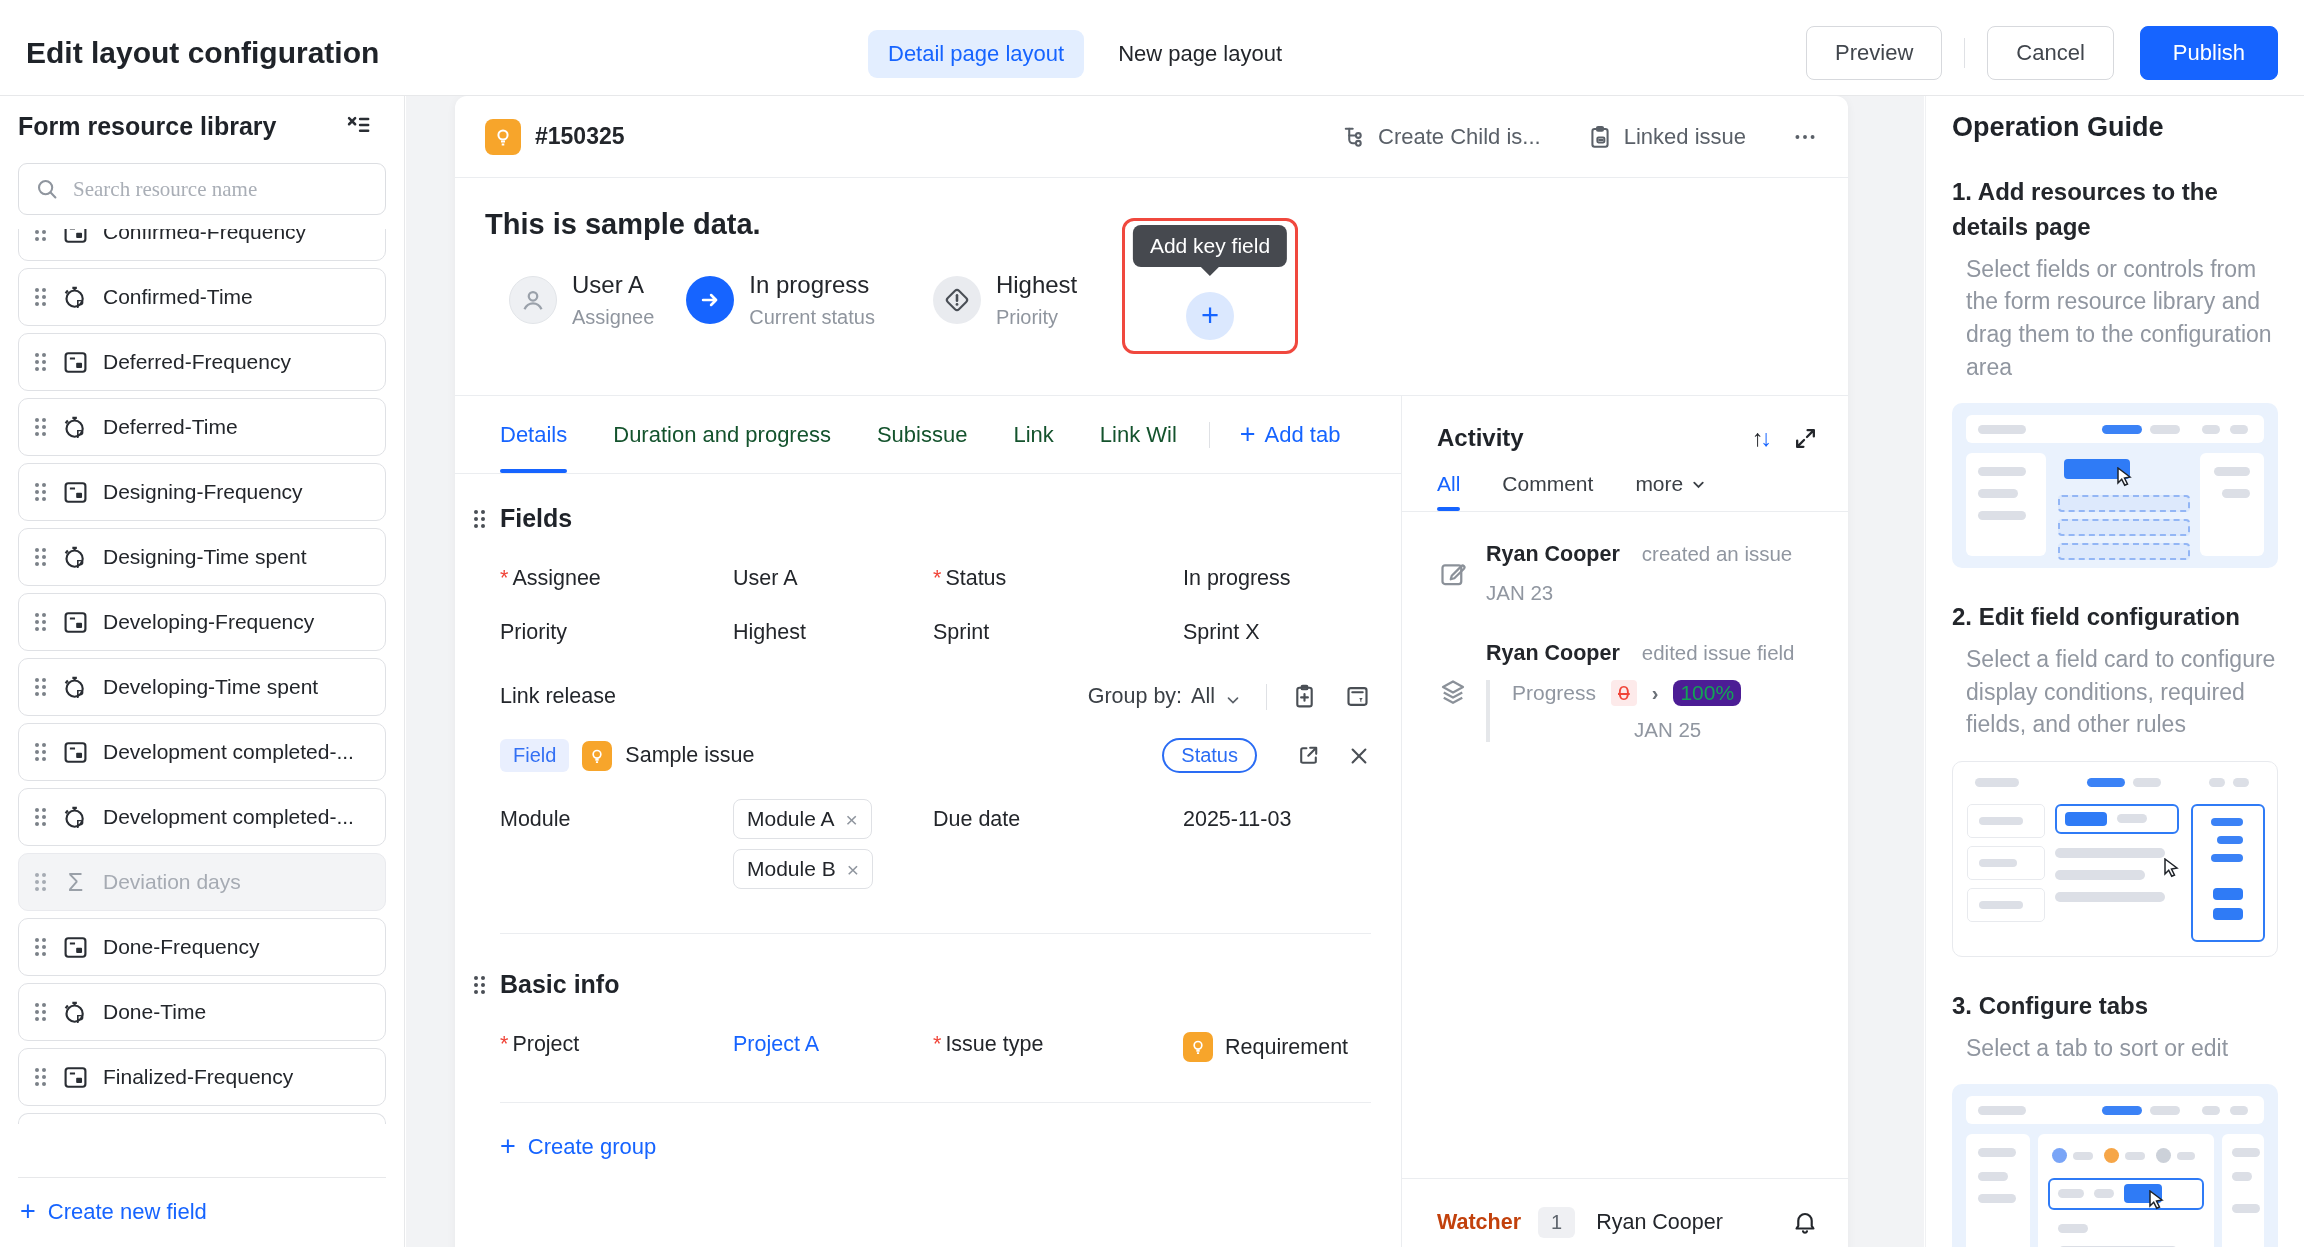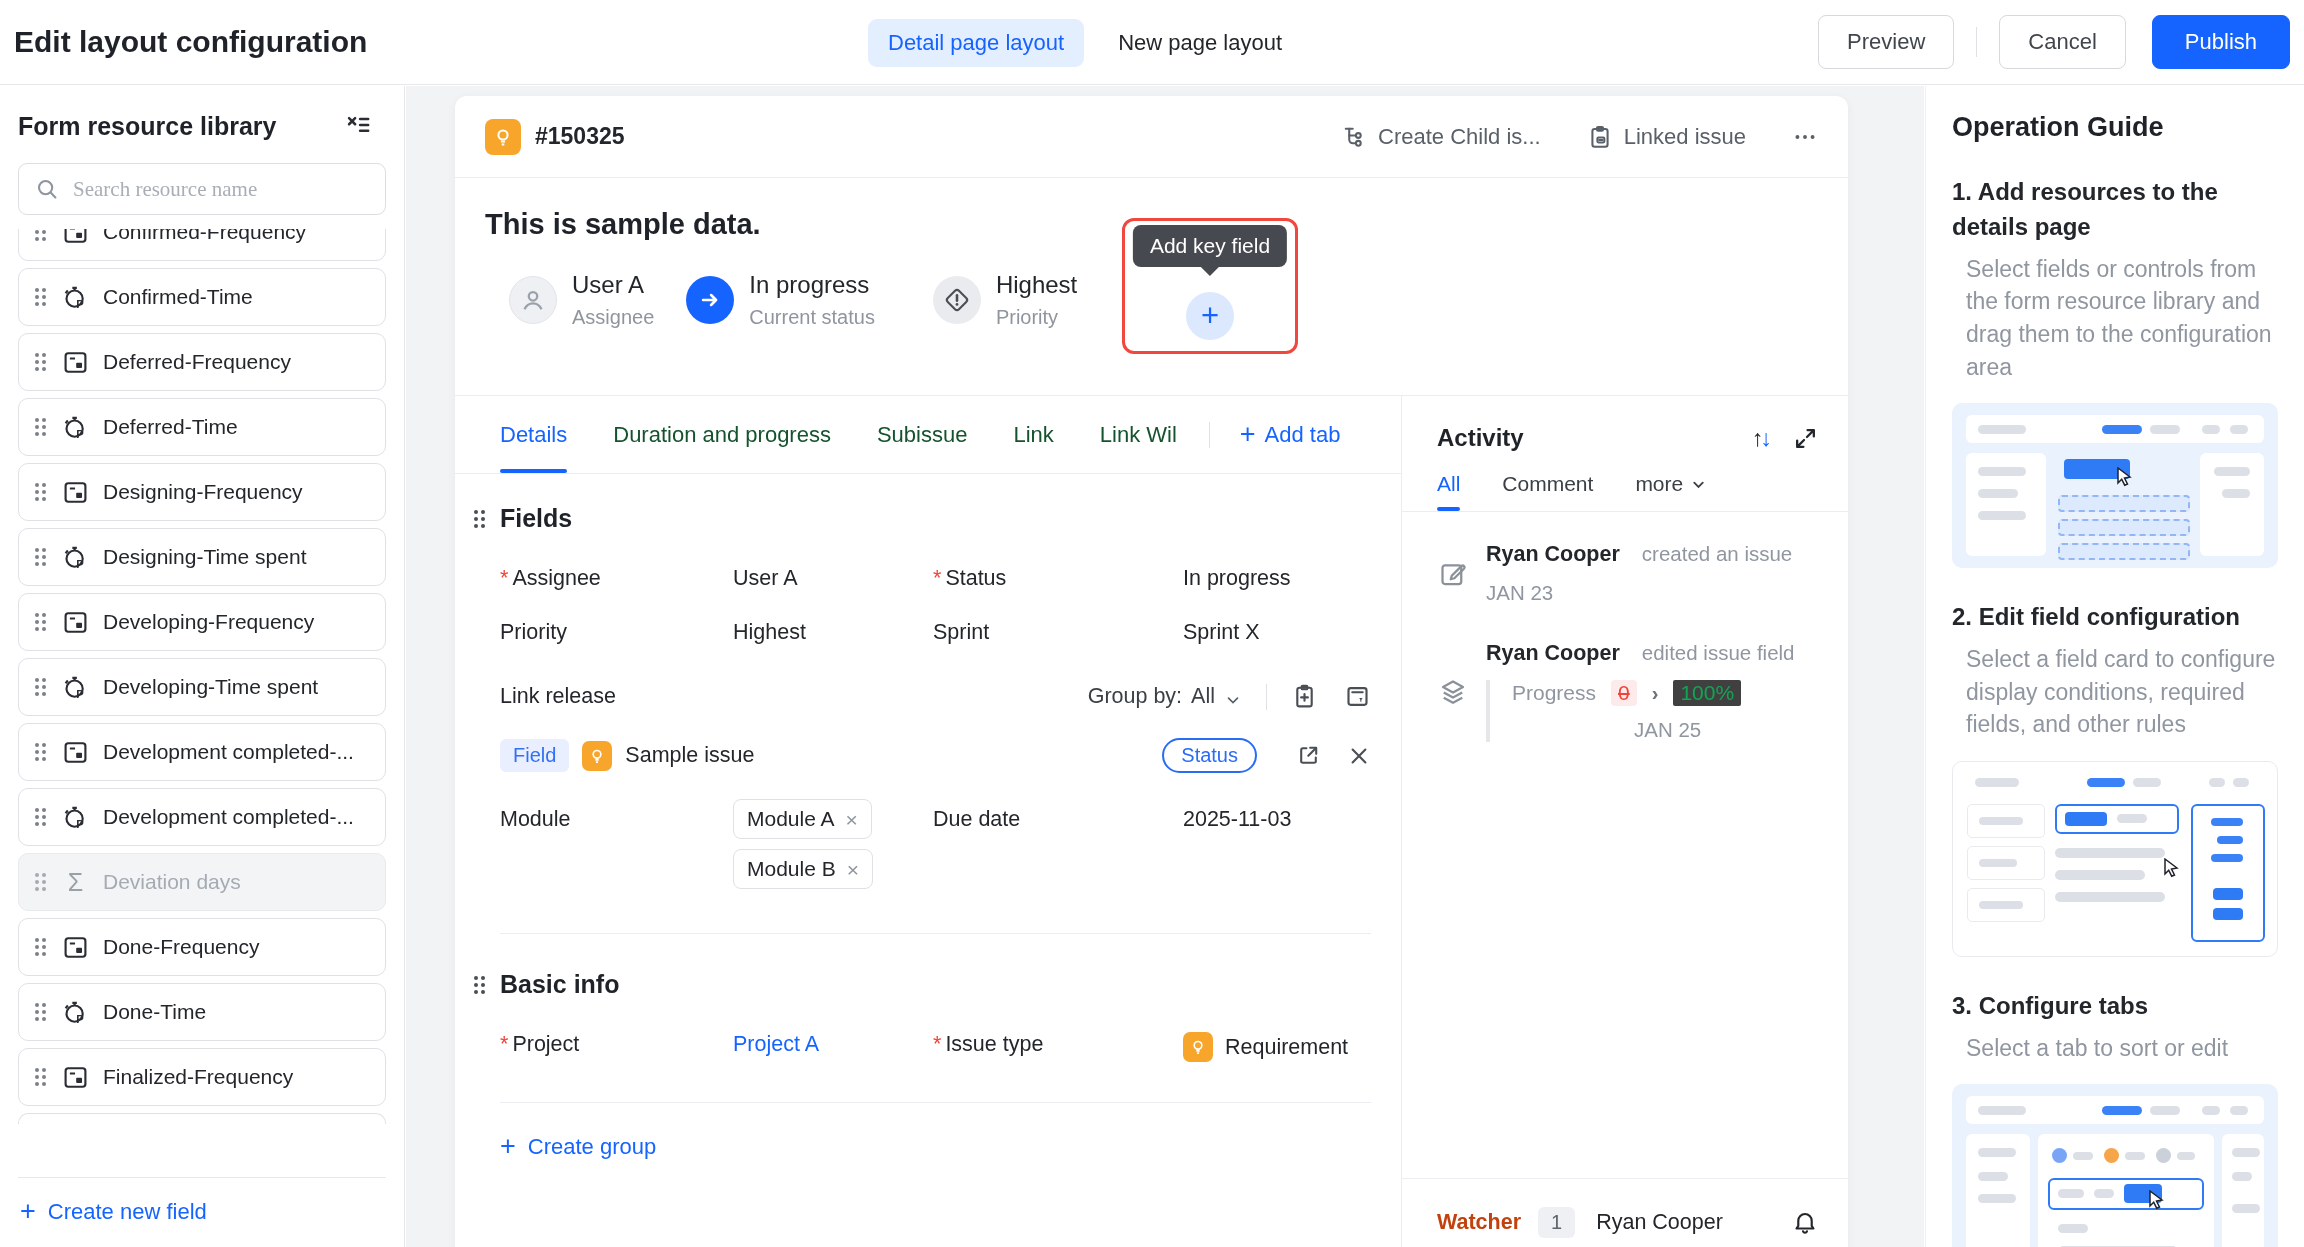--- a/index.html
+++ b/index.html
@@ -1,22 +1,22 @@
 <!DOCTYPE html>
 <html><head>
 <meta charset="utf-8">
 <style>
   html,body{margin:0;padding:0;width:2304px;height:1247px;overflow:hidden;background:#fff;
     font-family:"Liberation Sans","DejaVu Sans",sans-serif;color:#23262b;-webkit-font-smoothing:antialiased;}
   svg{display:block}
   .ic{display:inline-flex;align-items:center;justify-content:center;flex:none}
 
   
-  .topbar{position:absolute;top:0;left:0;right:0;height:85px;background:#fff;border-bottom:1px solid #e7e8ea;
-    display:flex;align-items:center;padding:0 14px;box-sizing:border-box;z-index:9}
+  .topbar{position:absolute;top:11px;left:0;right:0;height:85px;background:#fff;border-bottom:1px solid #e7e8ea;
+    display:flex;align-items:center;padding:0 26px;box-sizing:border-box;z-index:9}
   .tb-title{font-size:30px;font-weight:700;color:#1f2329}
   .layout-tabs{position:absolute;left:868px;top:0;height:85px;display:flex;align-items:center;gap:14px}
   .lt-pill{font-size:22px;padding:11px 20px;border-radius:9px;color:#23262b;cursor:pointer;white-space:nowrap}
   .lt-pill.active{background:#e3eeff;color:#1664ff}
   .tb-right{margin-left:auto;display:flex;align-items:center}
   .btn{height:54px;padding:0 28px;font-size:22px;border-radius:8px;border:1px solid #d7d9dd;background:#fff;
     color:#41464d;display:flex;align-items:center;cursor:pointer}
   .btn.primary{background:#1664ff;border-color:#1664ff;color:#fff;font-weight:500;padding:0 32px}
   .tb-sep{width:1px;height:30px;background:#dfe1e5;margin:0 22px}
   .btn + .btn{margin-left:26px}
@@ -121,21 +121,21 @@
   .e-icon{width:32px;color:#8b9199;padding-top:1px;flex:none}
   .e-line{display:flex;align-items:baseline;gap:22px;flex-wrap:wrap}
   .e-user{font-size:21.5px;font-weight:600;color:#23262b}
   .e-action{font-size:20.5px;color:#9096a0}
   .e-date{font-size:20.5px;color:#9096a0;margin-top:14px}
   .e-change{margin-top:14px;border-left:4px solid #e5e7ea;padding-left:22px}
   .e-change-row{display:flex;align-items:center;gap:15px}
   .e-field{font-size:21px;color:#9096a0}
   .val-old{color:#f04438;background:#fdeaea;text-decoration:line-through;padding:1px 7px;border-radius:4px;font-size:21px}
   .val-arrow{color:#6b7178;font-weight:700;font-size:20px}
-  .val-new{color:#12a454;background:#404040;padding:1px 7px;border-radius:2px;font-size:21px}
+  .val-new{color:#12a454;background:#4c1d95;padding:1px 7px;border-radius:8px;font-size:21px}
   .e-change .e-date{margin-left:122px;margin-top:12px}
   .comment-row{flex:0 0 64px;border-top:1px solid #ebedf0;display:flex;align-items:center;padding:0 30px 0 35px}
   .comment-row input{border:none;outline:none;flex:1;font-size:21.5px;font-family:inherit;color:#23262b}
   .comment-row input::placeholder{color:#a9aeb6}
   .watcher-row{flex:0 0 86px;border-top:1px solid #ebedf0;display:flex;align-items:center;gap:17px;padding:0 30px 0 35px}
   .w-label{font-size:21.5px;font-weight:700;color:#c2410c}
   .w-count{background:#eff0f3;border-radius:6px;font-size:20px;color:#5f666e;padding:4px 13px}
   .w-name{font-size:21.5px;color:#23262b;margin-left:4px}
 
   

